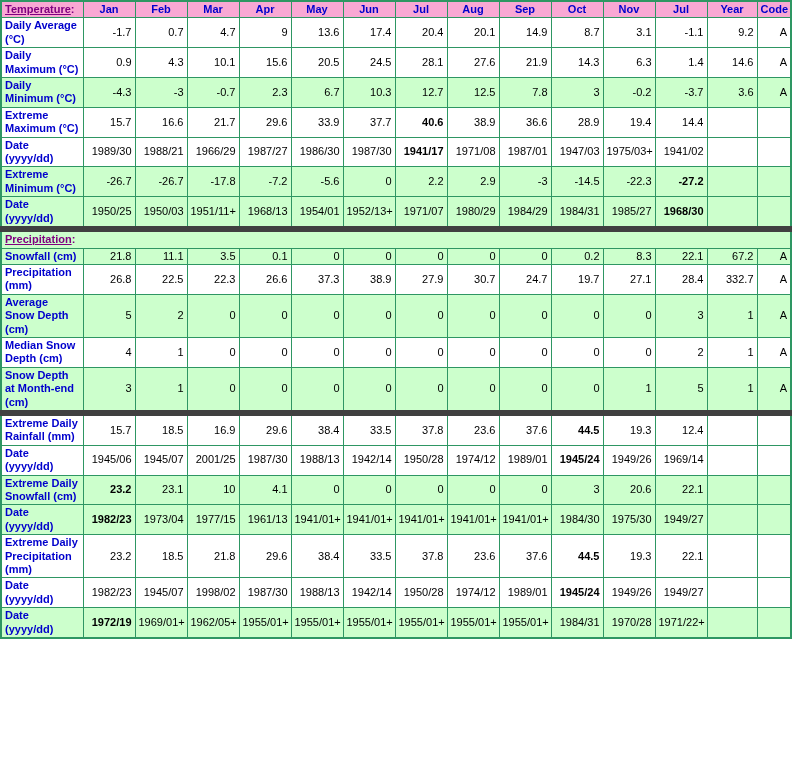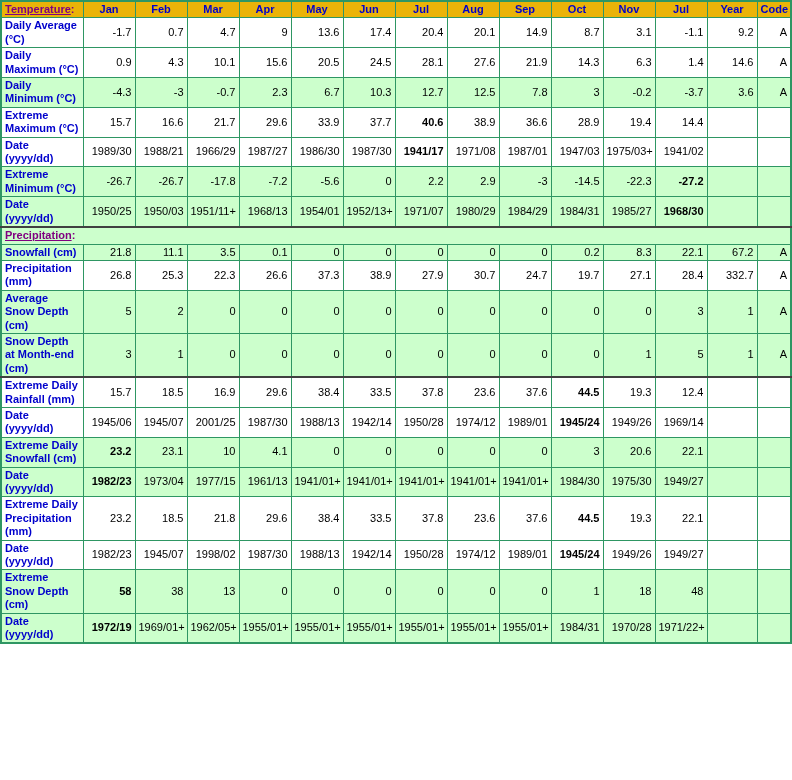--- a/index.html
+++ b/index.html
@@ -14,39 +14,39 @@
   table.climate th, table.climate td {
     border: 1px solid #2e9663;
     font-size: 11px;
     line-height: 1.22;
     padding: 1px 3px;
     overflow: hidden;
     vertical-align: middle;
   }
   tr.green > td { background: #ccffcc; }
   tr.white > td { background: #ffffff; }
-  tr.header-row > th { background: #eab308; }
+  tr.header-row > th { background: #f9a8d4; }
   th.month-header {
     color: #0000cc;
     font-weight: bold;
     text-align: center;
   }
   th.corner-header { text-align: left; }
   td.row-label {
     color: #0000cc;
     font-weight: bold;
     text-align: left;
   }
   td.value-cell {
     text-align: right;
     color: #000000;
     font-weight: normal;
   }
   td.value-cell.b { font-weight: bold; }
-  tr.thick > td, tr.thick > th { border-top: 2px solid #404040; }
+  tr.thick > td, tr.thick > th { border-top: 6px solid #404040; }
   .section-link {
     color: #800080;
     font-weight: bold;
     text-decoration: underline;
     cursor: pointer;
   }
   .section-colon { color: #800080; font-weight: bold; }
   td.section-cell { text-align: left; }
 </style>
 </head>
@@ -214,21 +214,21 @@
         <td class="value-cell">0</td>
         <td class="value-cell">0.2</td>
         <td class="value-cell">8.3</td>
         <td class="value-cell">22.1</td>
         <td class="value-cell">67.2</td>
         <td class="value-cell">A</td>
       </tr>
       <tr class="white">
         <td class="row-label">Precipitation (mm)</td>
         <td class="value-cell">26.8</td>
-        <td class="value-cell">25.3</td>
+        <td class="value-cell">22.5</td>
         <td class="value-cell">22.3</td>
         <td class="value-cell">26.6</td>
         <td class="value-cell">37.3</td>
         <td class="value-cell">38.9</td>
         <td class="value-cell">27.9</td>
         <td class="value-cell">30.7</td>
         <td class="value-cell">24.7</td>
         <td class="value-cell">19.7</td>
         <td class="value-cell">27.1</td>
         <td class="value-cell">28.4</td>
@@ -242,20 +242,37 @@
         <td class="value-cell">0</td>
         <td class="value-cell">0</td>
         <td class="value-cell">0</td>
         <td class="value-cell">0</td>
         <td class="value-cell">0</td>
         <td class="value-cell">0</td>
         <td class="value-cell">0</td>
         <td class="value-cell">0</td>
         <td class="value-cell">0</td>
         <td class="value-cell">3</td>
+        <td class="value-cell">1</td>
+        <td class="value-cell">A</td>
+      </tr>
+      <tr class="white">
+        <td class="row-label">Median Snow Depth (cm)</td>
+        <td class="value-cell">4</td>
+        <td class="value-cell">1</td>
+        <td class="value-cell">0</td>
+        <td class="value-cell">0</td>
+        <td class="value-cell">0</td>
+        <td class="value-cell">0</td>
+        <td class="value-cell">0</td>
+        <td class="value-cell">0</td>
+        <td class="value-cell">0</td>
+        <td class="value-cell">0</td>
+        <td class="value-cell">0</td>
+        <td class="value-cell">2</td>
         <td class="value-cell">1</td>
         <td class="value-cell">A</td>
       </tr>
       <tr class="green">
         <td class="row-label">Snow Depth at Month-end (cm)</td>
         <td class="value-cell">3</td>
         <td class="value-cell">1</td>
         <td class="value-cell">0</td>
         <td class="value-cell">0</td>
         <td class="value-cell">0</td>
@@ -365,37 +382,20 @@
         <td class="value-cell">1950/28</td>
         <td class="value-cell">1974/12</td>
         <td class="value-cell">1989/01</td>
         <td class="value-cell b">1945/24</td>
         <td class="value-cell">1949/26</td>
         <td class="value-cell">1949/27</td>
         <td class="value-cell"></td>
         <td class="value-cell"></td>
       </tr>
       <tr class="green">
-        <td class="row-label">Extreme Snow Depth (cm)</td>
-        <td class="value-cell b">58</td>
-        <td class="value-cell">38</td>
-        <td class="value-cell">13</td>
-        <td class="value-cell">0</td>
-        <td class="value-cell">0</td>
-        <td class="value-cell">0</td>
-        <td class="value-cell">0</td>
-        <td class="value-cell">0</td>
-        <td class="value-cell">0</td>
-        <td class="value-cell">1</td>
-        <td class="value-cell">18</td>
-        <td class="value-cell">48</td>
-        <td class="value-cell"></td>
-        <td class="value-cell"></td>
-      </tr>
-      <tr class="green">
         <td class="row-label">Date (yyyy/dd)</td>
         <td class="value-cell b">1972/19</td>
         <td class="value-cell">1969/01+</td>
         <td class="value-cell">1962/05+</td>
         <td class="value-cell">1955/01+</td>
         <td class="value-cell">1955/01+</td>
         <td class="value-cell">1955/01+</td>
         <td class="value-cell">1955/01+</td>
         <td class="value-cell">1955/01+</td>
         <td class="value-cell">1955/01+</td>

